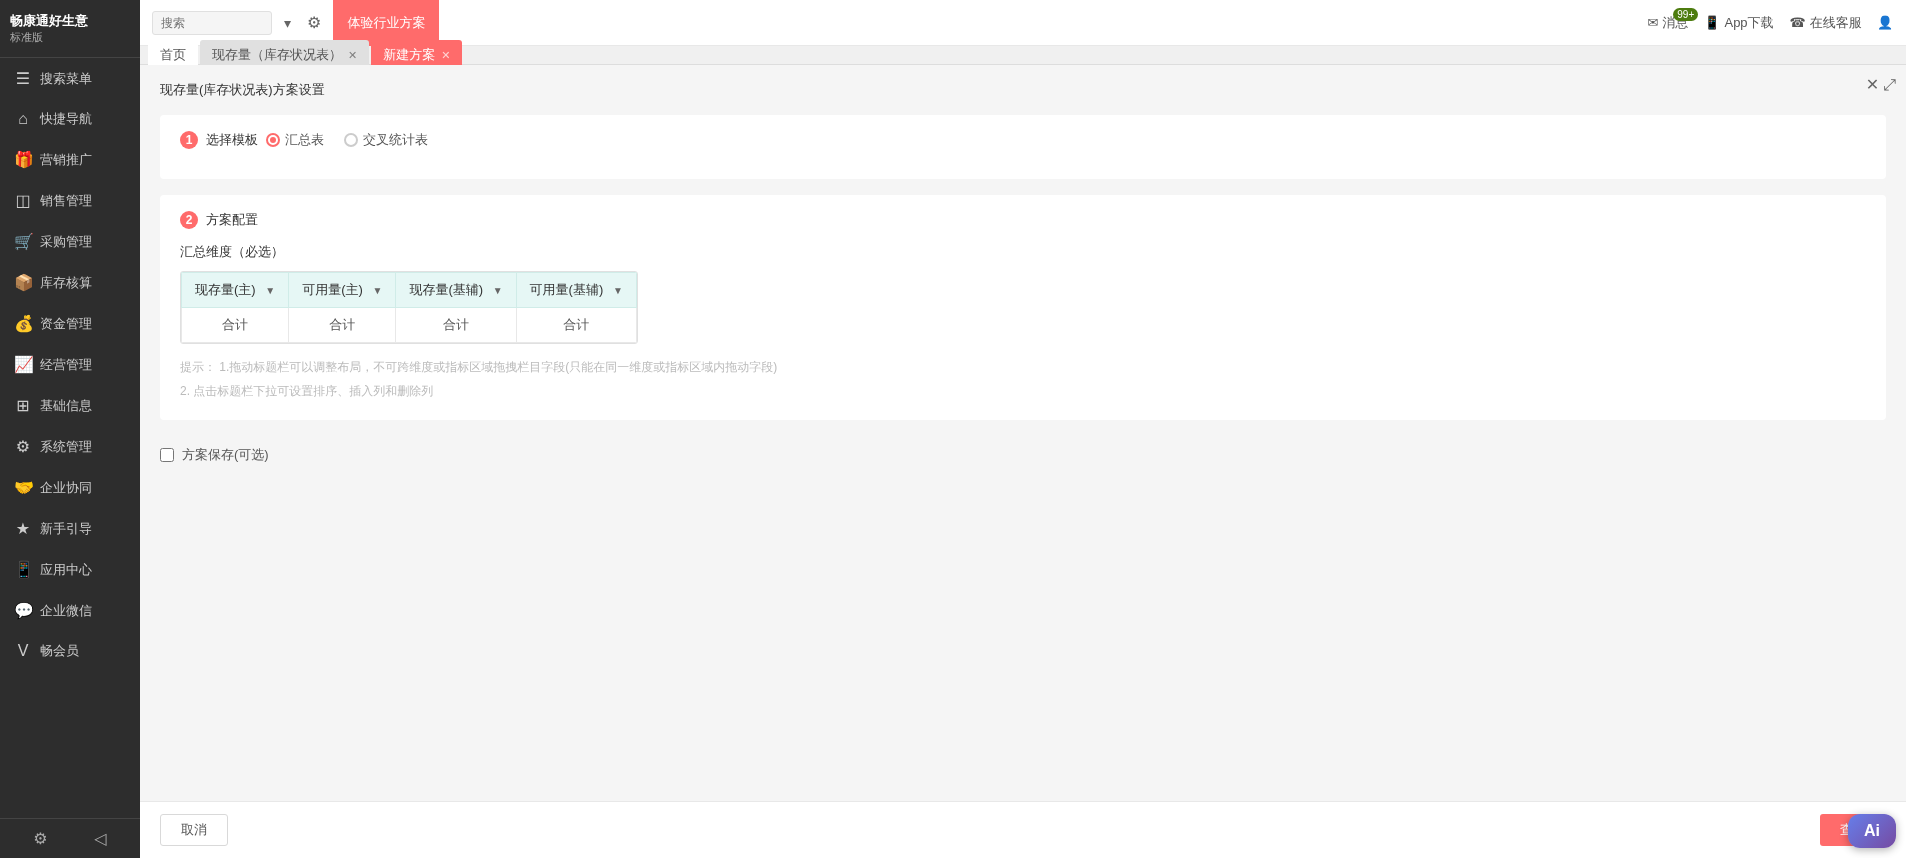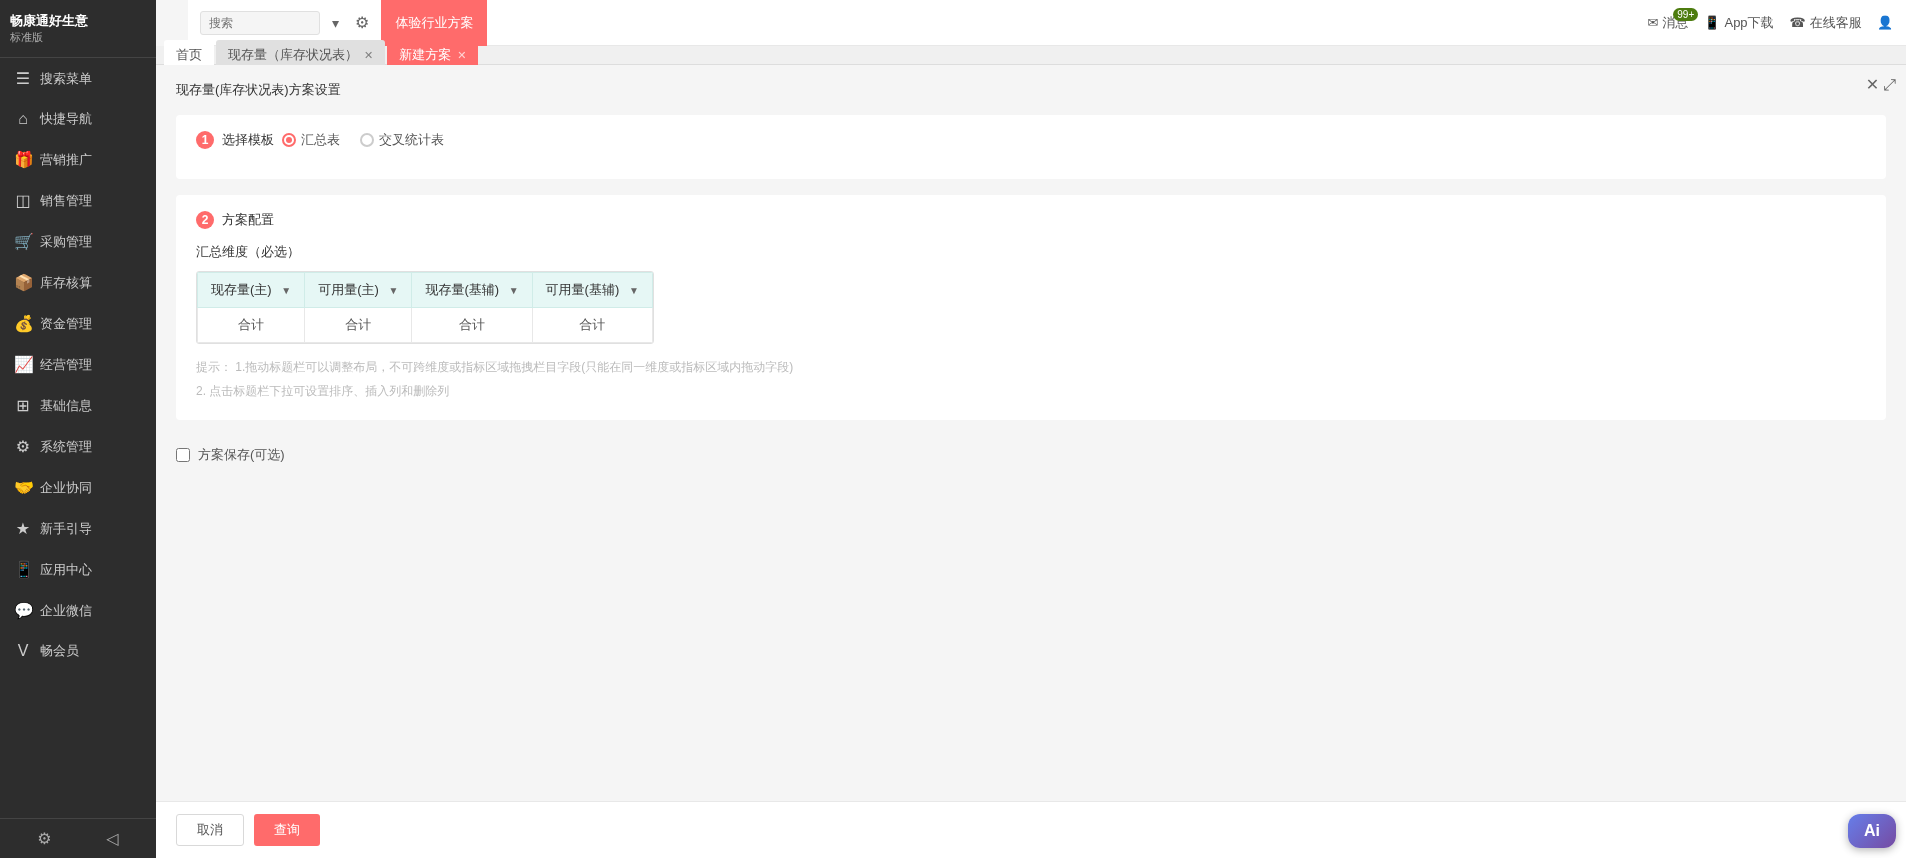--- a/index.html
+++ b/index.html
@@ -1,20 +1,20 @@
 <!DOCTYPE html>
 <html><head>
   <meta charset="utf-8">
   <style>
     * { box-sizing: border-box; margin: 0; padding: 0; }
     body { font-family: "Microsoft YaHei", "PingFang SC", sans-serif; font-size: 13px; background: #f5f5f5; display: flex; height: 858px; overflow: hidden; }
 
     
     .sidebar {
-      width: 156px;
+      width: 140px;
       background: #2d2d2d;
       color: #ccc;
       display: flex;
       flex-direction: column;
       flex-shrink: 0;
       height: 100%;
     }
     .sidebar-logo {
       padding: 12px 10px;
       border-bottom: 1px solid #444;
@@ -62,21 +62,20 @@
     
     .topbar {
       background: #fff;
       height: 46px;
       display: flex;
       align-items: center;
       padding: 0 12px;
       border-bottom: 1px solid #e8e8e8;
       gap: 8px;
       flex-shrink: 0;
-      margin-left: 32px;
     }
     .topbar-search {
       background: #f5f5f5;
       border: 1px solid #e0e0e0;
       border-radius: 3px;
       padding: 4px 8px;
       font-size: 12px;
       color: #999;
       width: 120px;
     }
@@ -392,21 +391,21 @@
       font-size: 13px;
       color: #555;
     }
 
     
     .action-bar {
       background: #fff;
       border-top: 1px solid #e8e8e8;
       padding: 12px 20px;
       display: flex;
-      justify-content: flex-start;
+      justify-content: space-between;
       gap: 10px;
       flex-shrink: 0;
     }
     .btn-cancel {
       background: #fff;
       border: 1px solid #d9d9d9;
       color: #555;
       padding: 6px 20px;
       border-radius: 3px;
       cursor: pointer;

